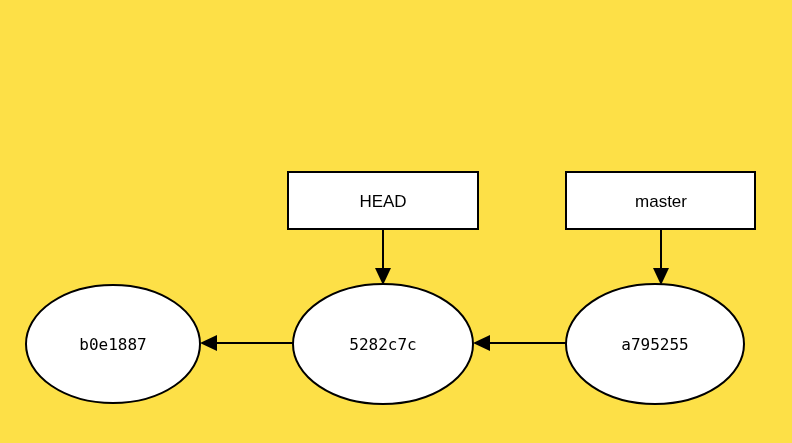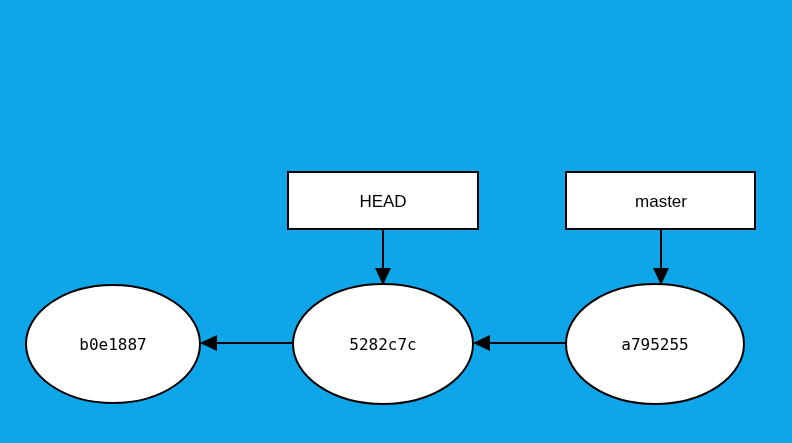--- a/index.html
+++ b/index.html
@@ -10,21 +10,21 @@
   body {
     width: 792px;
     height: 443px;
     overflow: hidden;
     font-family: "Liberation Sans", sans-serif;
   }
   #diagram-root {
     position: relative;
     width: 792px;
     height: 443px;
-    background: #0ea5e9;
+    background: #fde047;
   }
   #git-graph-svg {
     position: absolute;
     top: 0;
     left: 0;
     width: 792px;
     height: 443px;
     display: block;
   }
   .node-ellipse {

